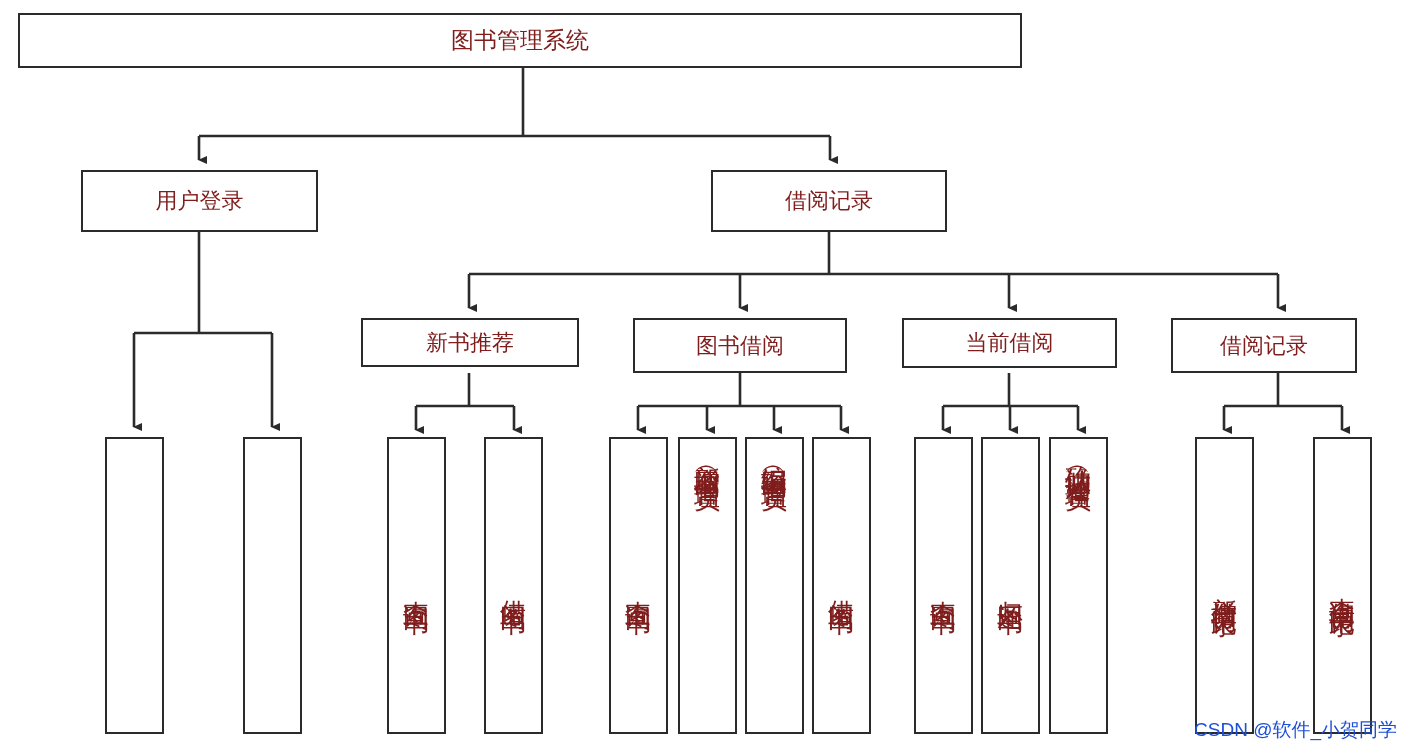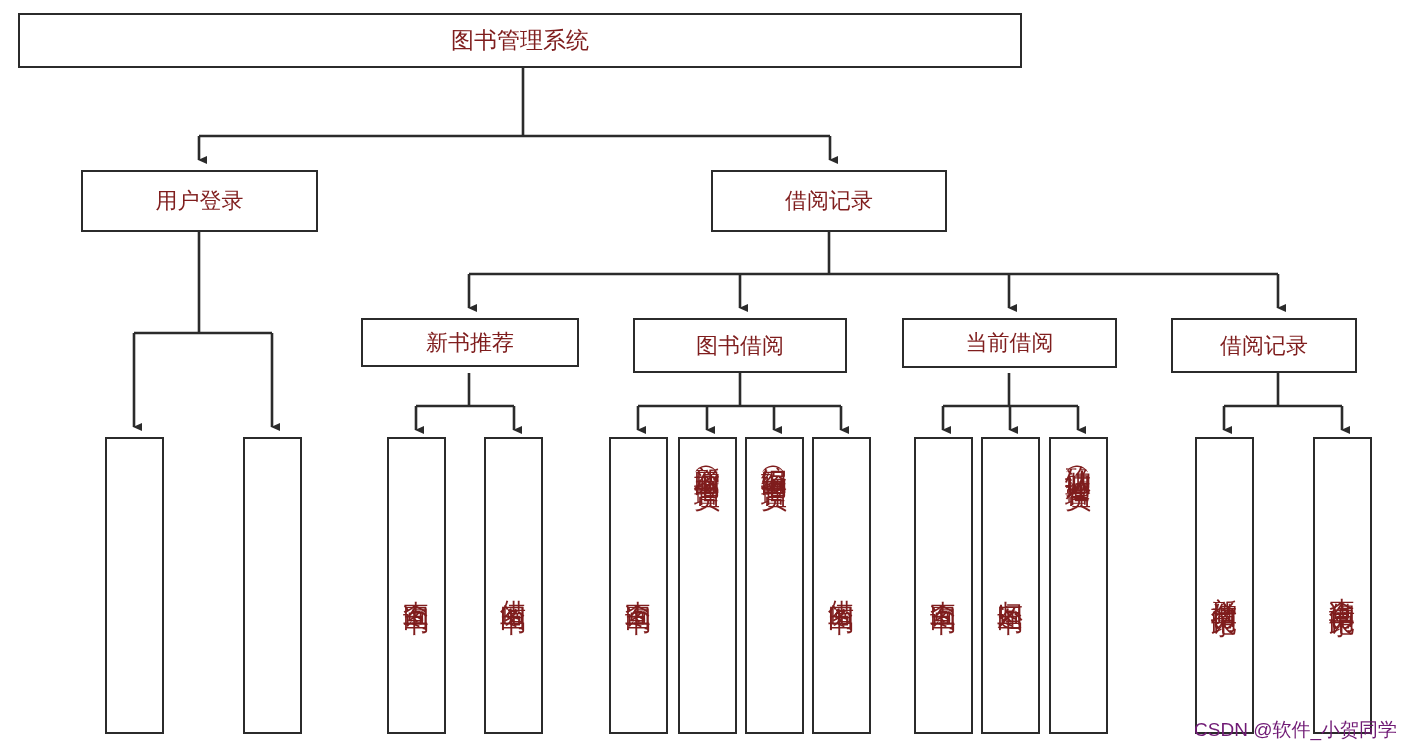--- a/index.html
+++ b/index.html
@@ -63,21 +63,21 @@
     align-items: flex-end;
   }
   .node.vertical.align-top {
     align-items: flex-start;
   }
   .watermark {
     position: absolute;
     right: 8px;
     bottom: 4px;
     font-size: 19px;
-    color: #701a75;
+    color: #1d4ed8;
     white-space: pre;
     user-select: none;
   }
 </style>
 </head>
 <body>
 
 <div id="diagram-root">
 
   <svg class="edges" viewBox="0 0 1405 747" xmlns="http://www.w3.org/2000/svg">

